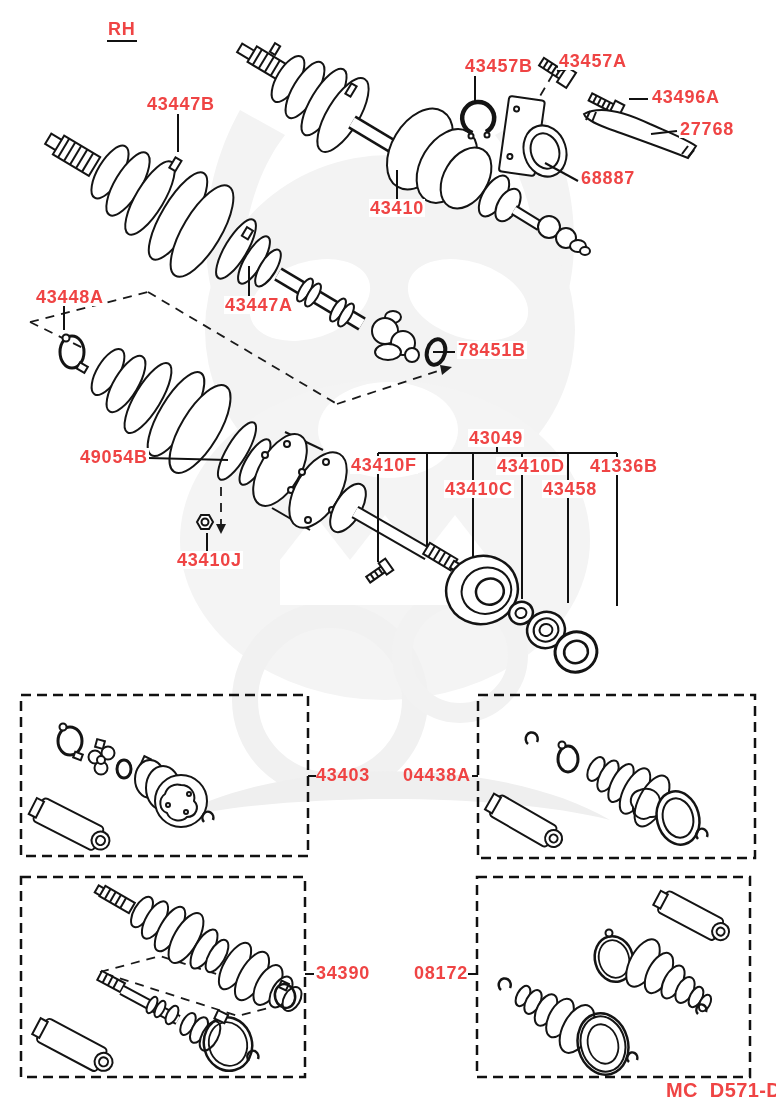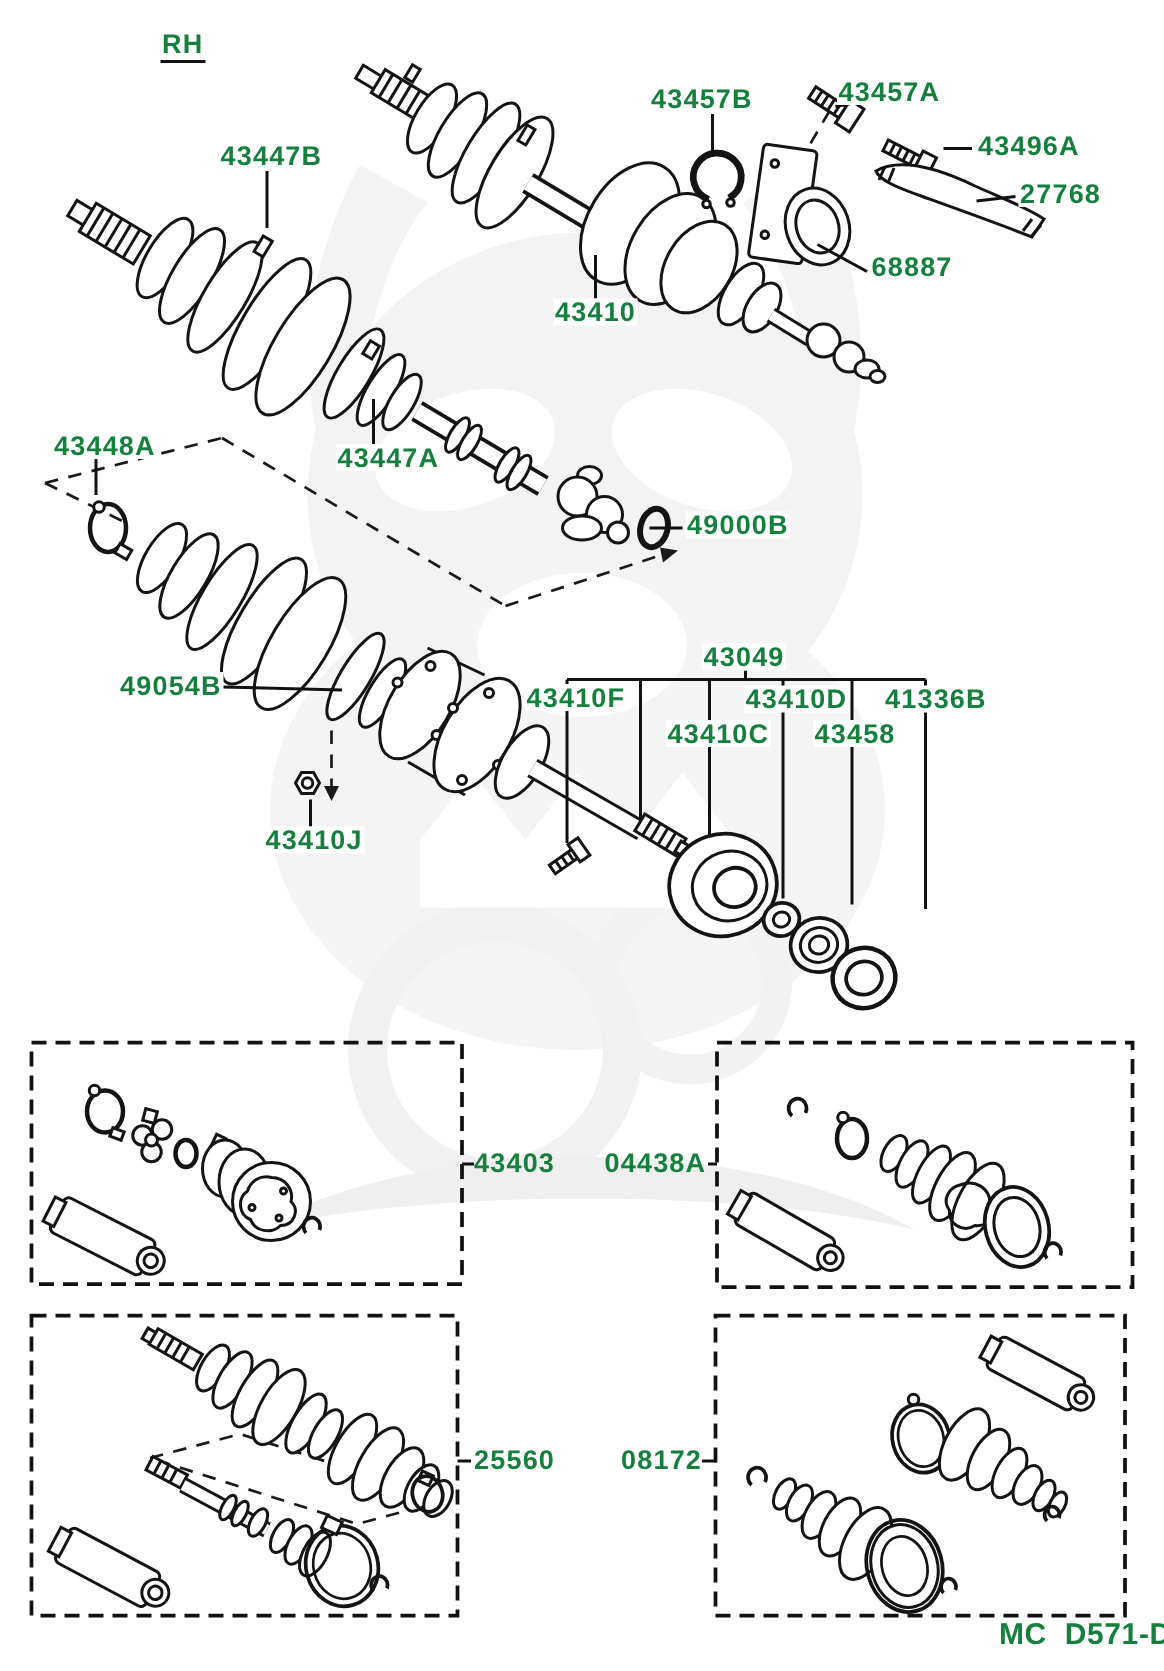--- a/index.html
+++ b/index.html
@@ -1,19 +1,19 @@
 <!DOCTYPE html>
 <html><head>
 <meta charset="utf-8">
 <style>
   html,body{margin:0;padding:0;background:#fff;}
   .canvas{position:relative;width:776px;height:1114px;background:#fff;overflow:hidden;
           font-family:"Liberation Sans",sans-serif;}
   .canvas svg{position:absolute;left:0;top:0;}
-  .pl{position:absolute;font-weight:bold;font-size:18px;line-height:18px;color:#15803d;
+  .pl{position:absolute;font-weight:bold;font-size:18px;line-height:18px;color:#ef4444;
       background:#fff;padding:0 1px;letter-spacing:0.8px;white-space:nowrap;}
   .pl-clear{background:transparent;}
   .rh{border-bottom:2.5px solid #111;padding-bottom:2px;background:transparent;}
   .code{font-size:20px;letter-spacing:0.4px;word-spacing:6px;background:transparent;}
 </style>
 </head>
 <body>
 
 <div class="canvas">
 
@@ -375,36 +375,36 @@
     <path d="M 617 453 V 606"></path>
     <path d="M 308 776 L 316 776"></path>
     <path d="M 472 776 L 478 776"></path>
     <path d="M 305 974 L 314 974"></path>
     <path d="M 468 974 L 477 974"></path>
   </g>
 </svg>
 
 <div class="pl rh" style="left:107px;top:20px">RH</div>
 <div class="pl" style="left:146px;top:95px">43447B</div>
-<div class="pl" style="left:433px;top:57px">43457B</div>
+<div class="pl" style="left:464px;top:57px">43457B</div>
 <div class="pl" style="left:558px;top:52px">43457A</div>
 <div class="pl" style="left:651px;top:88px">43496A</div>
 <div class="pl" style="left:679px;top:120px">27768</div>
 <div class="pl" style="left:580px;top:169px">68887</div>
 <div class="pl" style="left:369px;top:199px">43410</div>
 <div class="pl" style="left:35px;top:288px">43448A</div>
 <div class="pl" style="left:224px;top:296px">43447A</div>
-<div class="pl" style="left:457px;top:341px">49000B</div>
+<div class="pl" style="left:457px;top:341px">78451B</div>
 <div class="pl" style="left:468px;top:429px">43049</div>
 <div class="pl" style="left:350px;top:456px">43410F</div>
 <div class="pl" style="left:496px;top:457px">43410D</div>
 <div class="pl" style="left:589px;top:457px">41336B</div>
 <div class="pl" style="left:444px;top:480px">43410C</div>
 <div class="pl" style="left:542px;top:480px">43458</div>
 <div class="pl" style="left:79px;top:448px">49054B</div>
 <div class="pl" style="left:176px;top:551px">43410J</div>
 <div class="pl pl-clear" style="left:315px;top:766px">43403</div>
 <div class="pl pl-clear" style="left:402px;top:766px">04438A</div>
-<div class="pl pl-clear" style="left:315px;top:964px">25560</div>
+<div class="pl pl-clear" style="left:315px;top:964px">34390</div>
 <div class="pl pl-clear" style="left:413px;top:964px">08172</div>
 <div class="pl code pl-clear" style="left:665px;top:1081px">MC D571-D</div>
 
 </div>
 
 </body></html>

